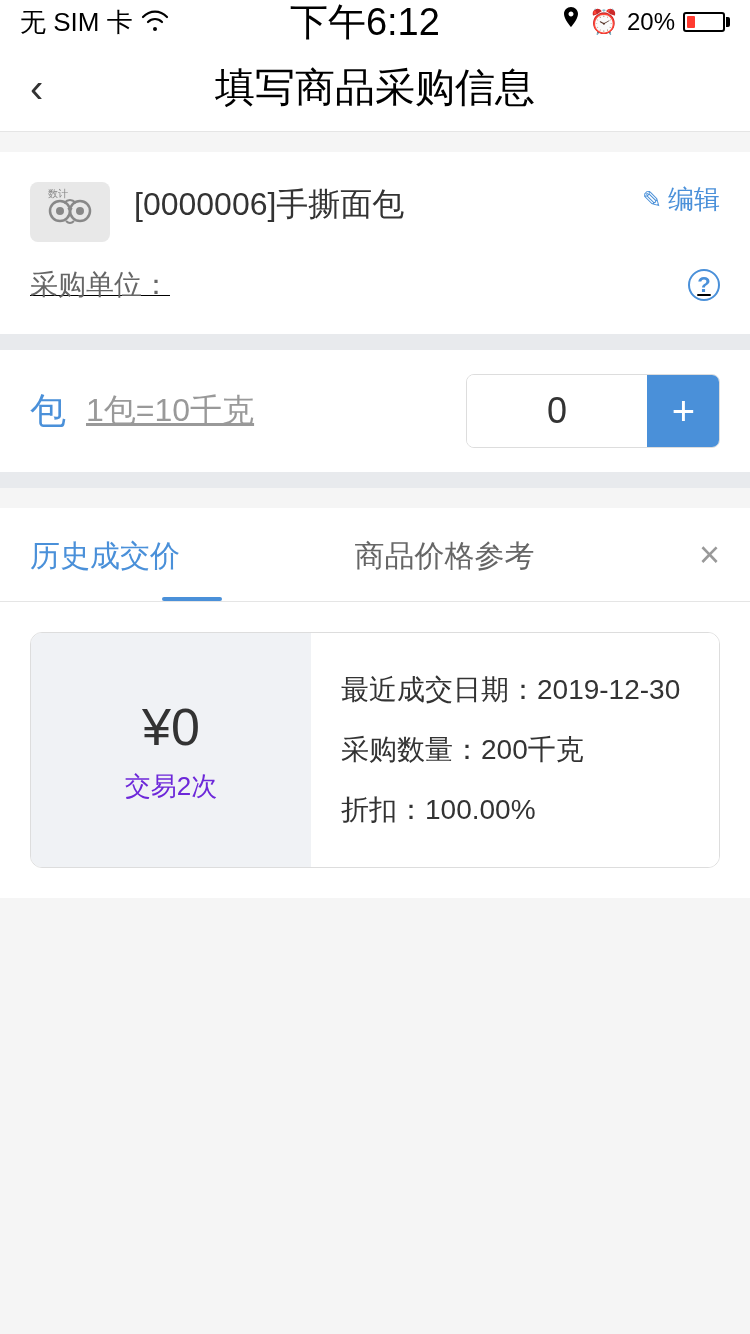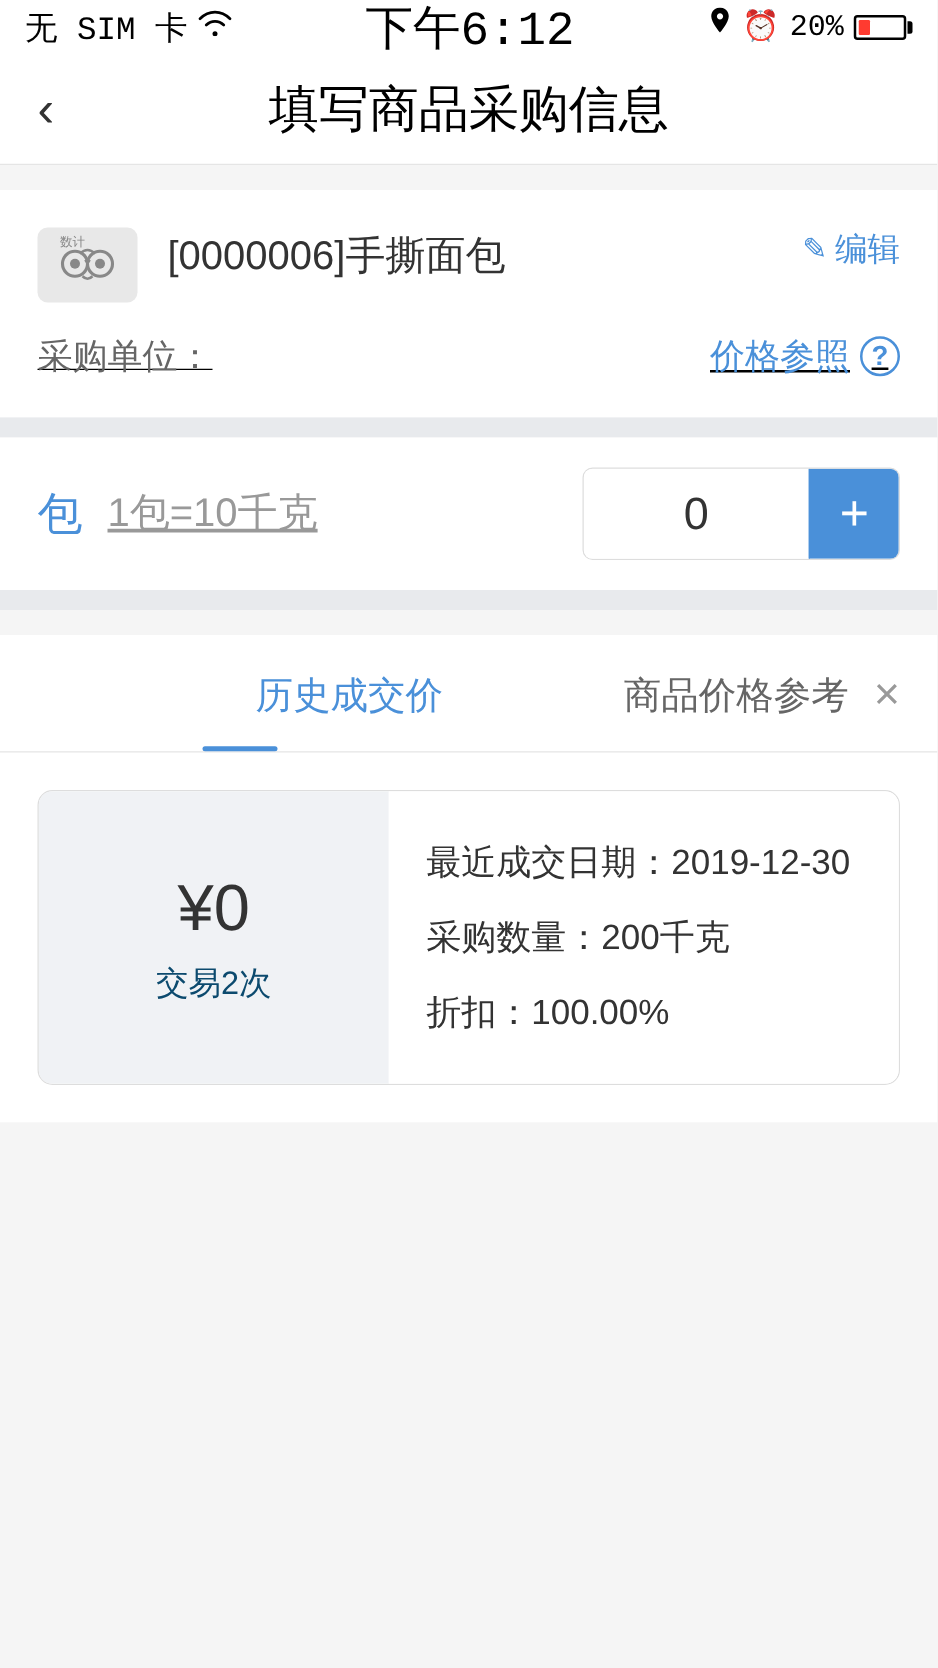--- a/index.html
+++ b/index.html
@@ -14,21 +14,20 @@
 
     
     .status-bar {
       display: flex;
       justify-content: space-between;
       align-items: center;
       height: 44px;
       background: #fff;
       padding: 0 20px;
       font-size: 28px;
-      font-family: Liberation Mono, monospace;
     }
     .status-left {
       display: flex;
       align-items: center;
       gap: 8px;
       font-size: 26px;
       color: #000;
     }
     .status-center {
       font-size: 38px;
@@ -256,21 +255,21 @@
     }
     .tabs-header {
       display: flex;
       align-items: center;
       border-bottom: 1px solid #e5e5e5;
       padding: 0 30px;
       position: relative;
     }
     .tab-item {
       flex: 1;
-      text-align: right;
+      text-align: left;
       padding: 28px 0 24px;
       font-size: 30px;
       color: #666;
       cursor: pointer;
       position: relative;
     }
     .tab-item.active {
       color: #4a90d9;
       font-weight: 500;
     }
@@ -313,21 +312,21 @@
       flex-shrink: 0;
     }
     .price-amount {
       font-size: 52px;
       color: #333;
       font-weight: 300;
       margin-bottom: 12px;
     }
     .trade-count {
       font-size: 26px;
-      color: #0c4a6e;
+      color: #6d28d9;
     }
     .price-card-right {
       flex: 1;
       padding: 36px 30px;
       display: flex;
       flex-direction: column;
       justify-content: center;
       gap: 18px;
       background: #fff;
     }
@@ -412,21 +411,20 @@
     <div class="edit-btn">
       <span class="edit-icon-char">✎</span>
       <span>编辑</span>
     </div>
   </div>
   <div class="product-unit-row">
     <div>
       <span class="unit-label">采购单位：</span>
     </div>
     <div class="price-ref-btn">
-      <span>价格参照</span>
       <div class="question-circle">?</div>
     </div>
   </div>
 </div>
 
 <div class="gray-divider"></div>
 
 <div class="quantity-row">
   <span class="unit-tag">包</span>
   <span class="unit-conversion">1包=10千克</span>

